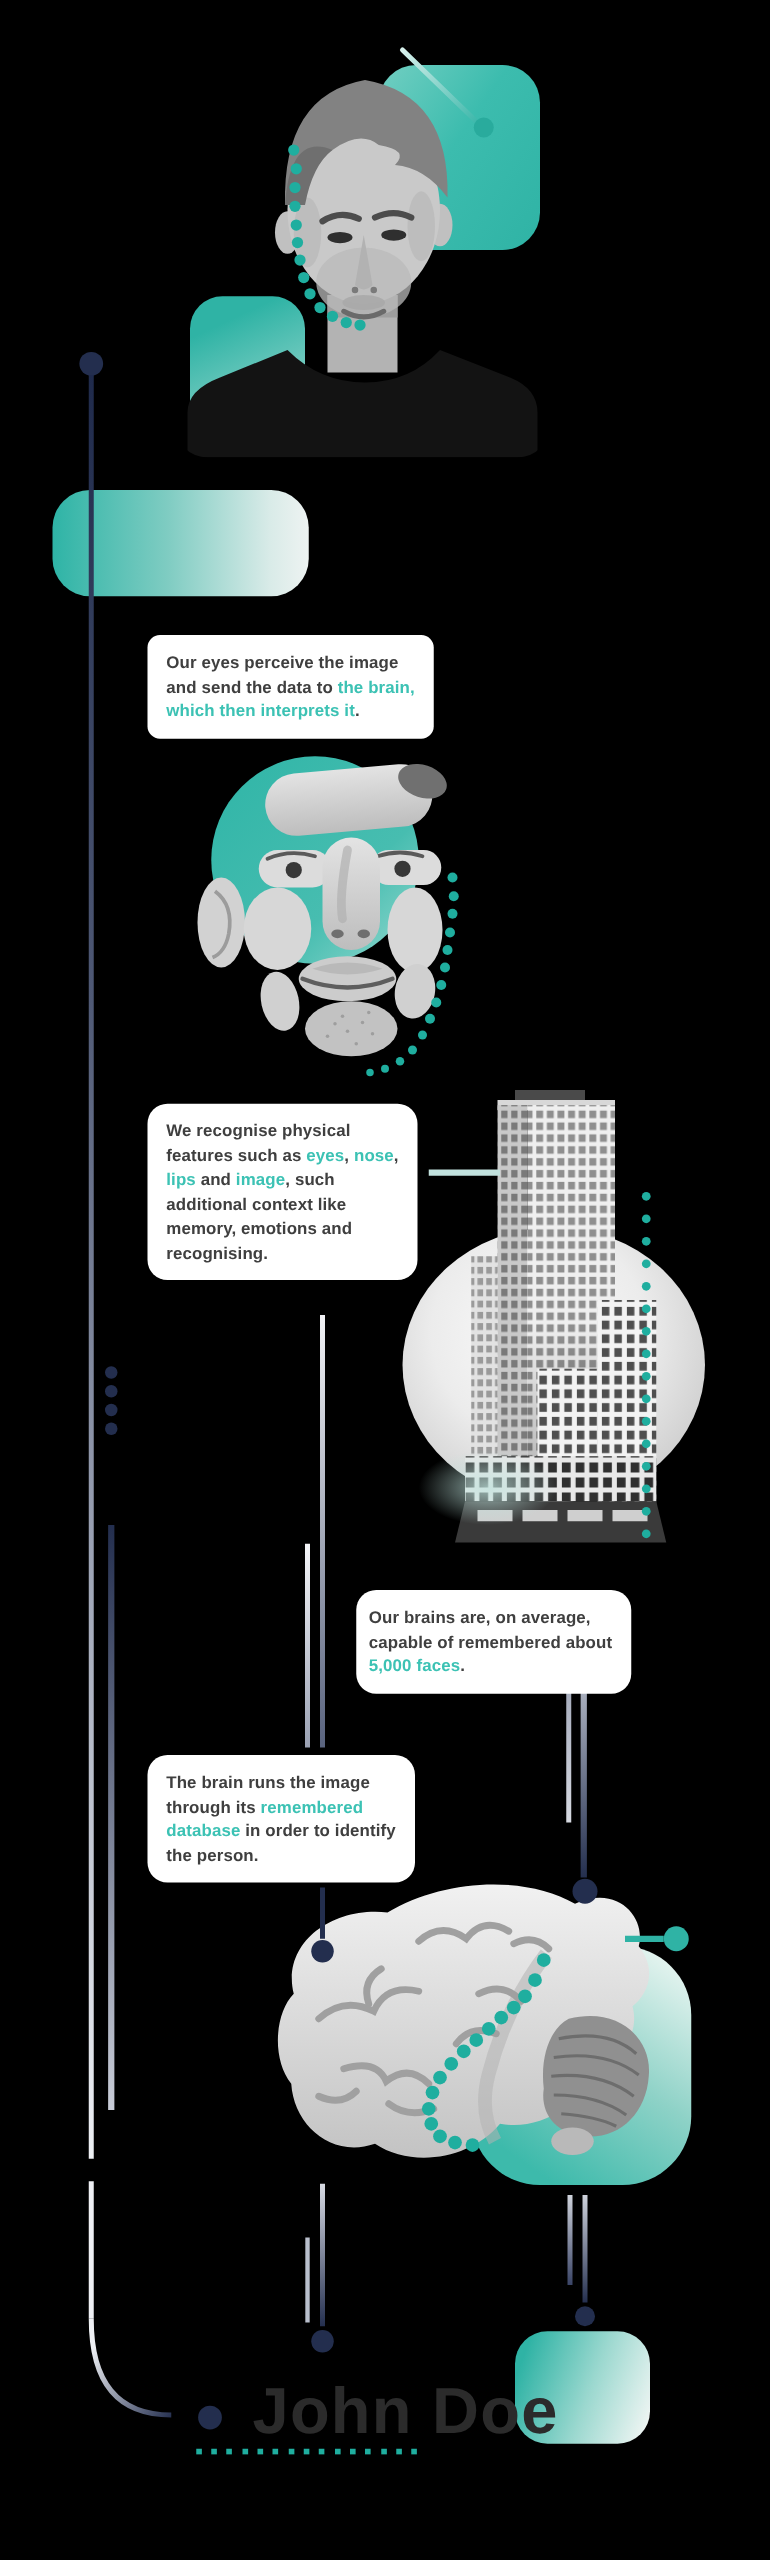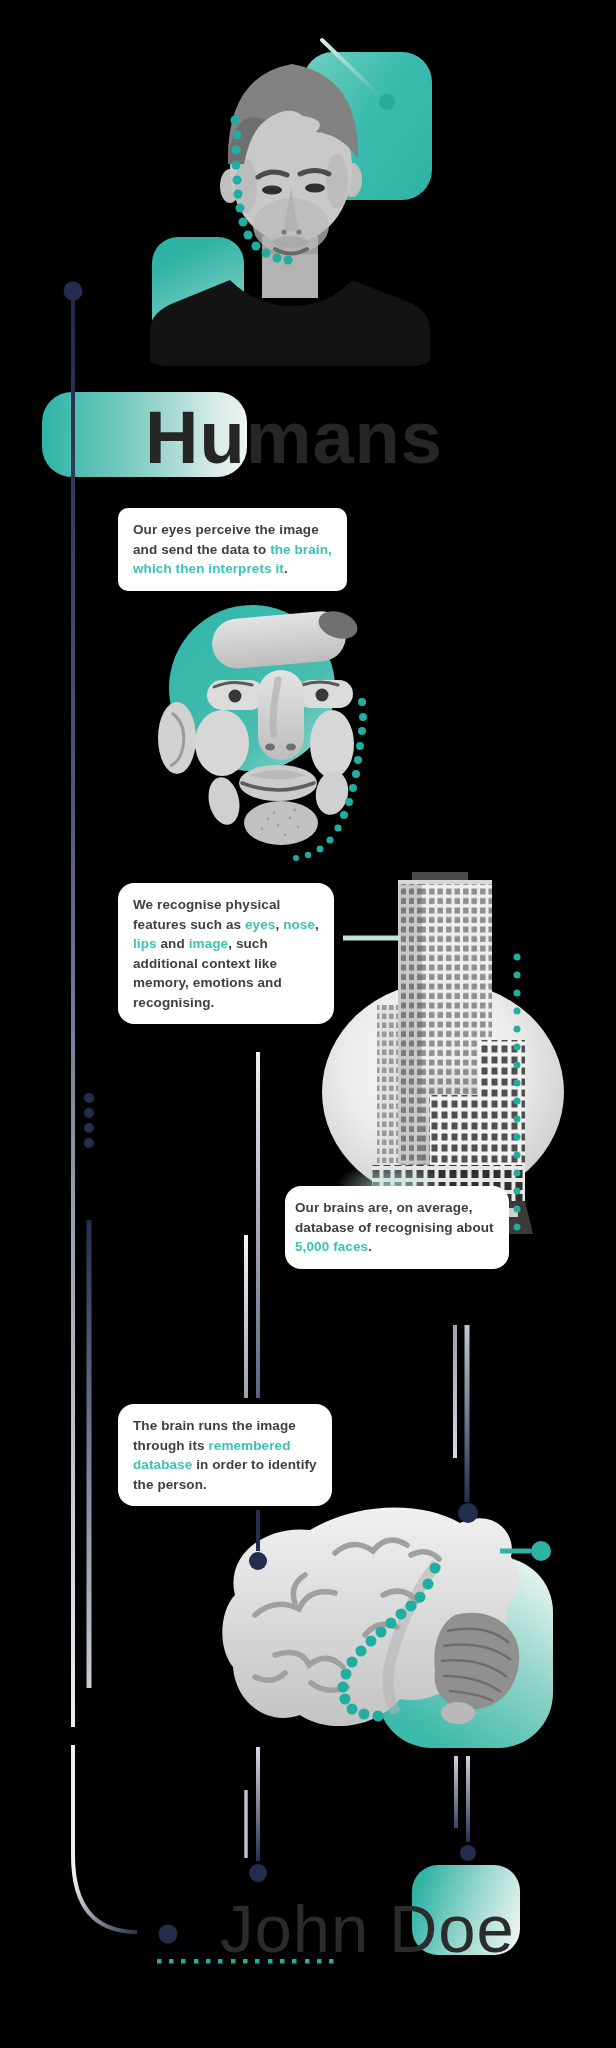--- a/index.html
+++ b/index.html
@@ -26,27 +26,27 @@
   #rect-name{left:412px;top:1865px;width:108px;height:90px;border-radius:26px;
     background:linear-gradient(110deg,#2fb3a5 10%,#9bd8cf 55%,#eef5f3 95%);}
   
   .callout{position:absolute;background:var(--boxBg);border-radius:16px;padding:12px 15px;
     width:fit-content;color:var(--textDark);font-size:13.5px;font-weight:bold;line-height:19.5px;
     letter-spacing:.1px;}
   .callout .ln{white-space:nowrap;}
   .callout .hl{color:var(--tealText);margin-top:24px;}
   #callout-perception{left:118px;top:508px;border-radius:10px;}
   #callout-features{left:118px;top:883px;}
-  #callout-capacity{left:285px;top:1186px;padding-left:10px;}
+  #callout-capacity{left:285px;top:1272px;padding-left:10px;}
   #callout-database{left:118px;top:1404px;}
   
   #page-title{left:145px;top:398px;font-size:74px;line-height:80px;font-weight:bold;
     color:var(--titleColor);letter-spacing:1px;}
-  #footer-name{left:202px;top:1898px;font-size:67px;line-height:62px;font-weight:normal;
-    color:#2b2b2b;letter-spacing:1px;margin-left:18px;}
+  #footer-name{left:202px;top:1898px;font-size:52px;line-height:62px;font-weight:bold;
+    color:#2b2b2b;letter-spacing:1px;}
   svg{display:block;}
   #connector-layer{position:absolute;left:0;top:0;z-index:40;pointer-events:none;}
   .illus{position:absolute;}
   #portrait-wrap{left:140px;top:36px;width:300px;height:330px;border-radius:0 0 26px 26px;overflow:hidden;z-index:10;}
   #collage-wrap{left:150px;top:595px;width:230px;height:270px;z-index:10;}
   #building-wrap{left:360px;top:868px;width:175px;height:370px;z-index:12;}
   #brain-wrap{left:215px;top:1495px;width:320px;height:265px;z-index:14;}
   .z5{z-index:5;} .z13{z-index:13;} .z50{z-index:50;position:absolute;}
 </style>
 </head>
@@ -407,39 +407,38 @@
       <rect x="255" y="1959" width="4.5" height="4.5"></rect>
         <rect x="268" y="1959" width="4.5" height="4.5"></rect>
       <rect x="280" y="1959" width="4.5" height="4.5"></rect>
         <rect x="292" y="1959" width="4.5" height="4.5"></rect>
       <rect x="305" y="1959" width="4.5" height="4.5"></rect>
         <rect x="317" y="1959" width="4.5" height="4.5"></rect>
       <rect x="329" y="1959" width="4.5" height="4.5"></rect>
     </g>
   </svg>
 
-  <div id="page-title" class="z50">Humans</div>
   <div id="footer-name" class="z50">John Doe</div>
 
   <div id="callout-perception" class="callout z50">
       <div class="ln"><span>Our eyes perceive the image</span></div>
       <div class="ln"><span>and send the data to </span><span class="hl">the brain,</span></div>
       <div class="ln"><span class="hl">which then interprets it</span><span>.</span></div>
     </div>
   <div id="callout-features" class="callout z50">
       <div class="ln"><span>We recognise physical</span></div>
       <div class="ln"><span>features such as </span><span class="hl">eyes</span><span>, </span><span class="hl">nose</span><span>,</span></div>
       <div class="ln"><span class="hl">lips</span><span> and </span><span class="hl">image</span><span>, such</span></div>
       <div class="ln"><span>additional context like</span></div>
       <div class="ln"><span>memory, emotions and</span></div>
       <div class="ln"><span>recognising.</span></div>
     </div>
   <div id="callout-capacity" class="callout z50">
       <div class="ln"><span>Our brains are, on average,</span></div>
-      <div class="ln"><span>database of recognising about</span></div>
+      <div class="ln"><span>capable of remembered about</span></div>
       <div class="ln"><span class="hl">5,000 faces</span><span>.</span></div>
     </div>
   <div id="callout-database" class="callout z50">
       <div class="ln"><span>The brain runs the image</span></div>
       <div class="ln"><span>through its </span><span class="hl">remembered</span></div>
       <div class="ln"><span class="hl">database</span><span> in order to identify</span></div>
       <div class="ln"><span>the person.</span></div>
     </div>
 
 </div>

